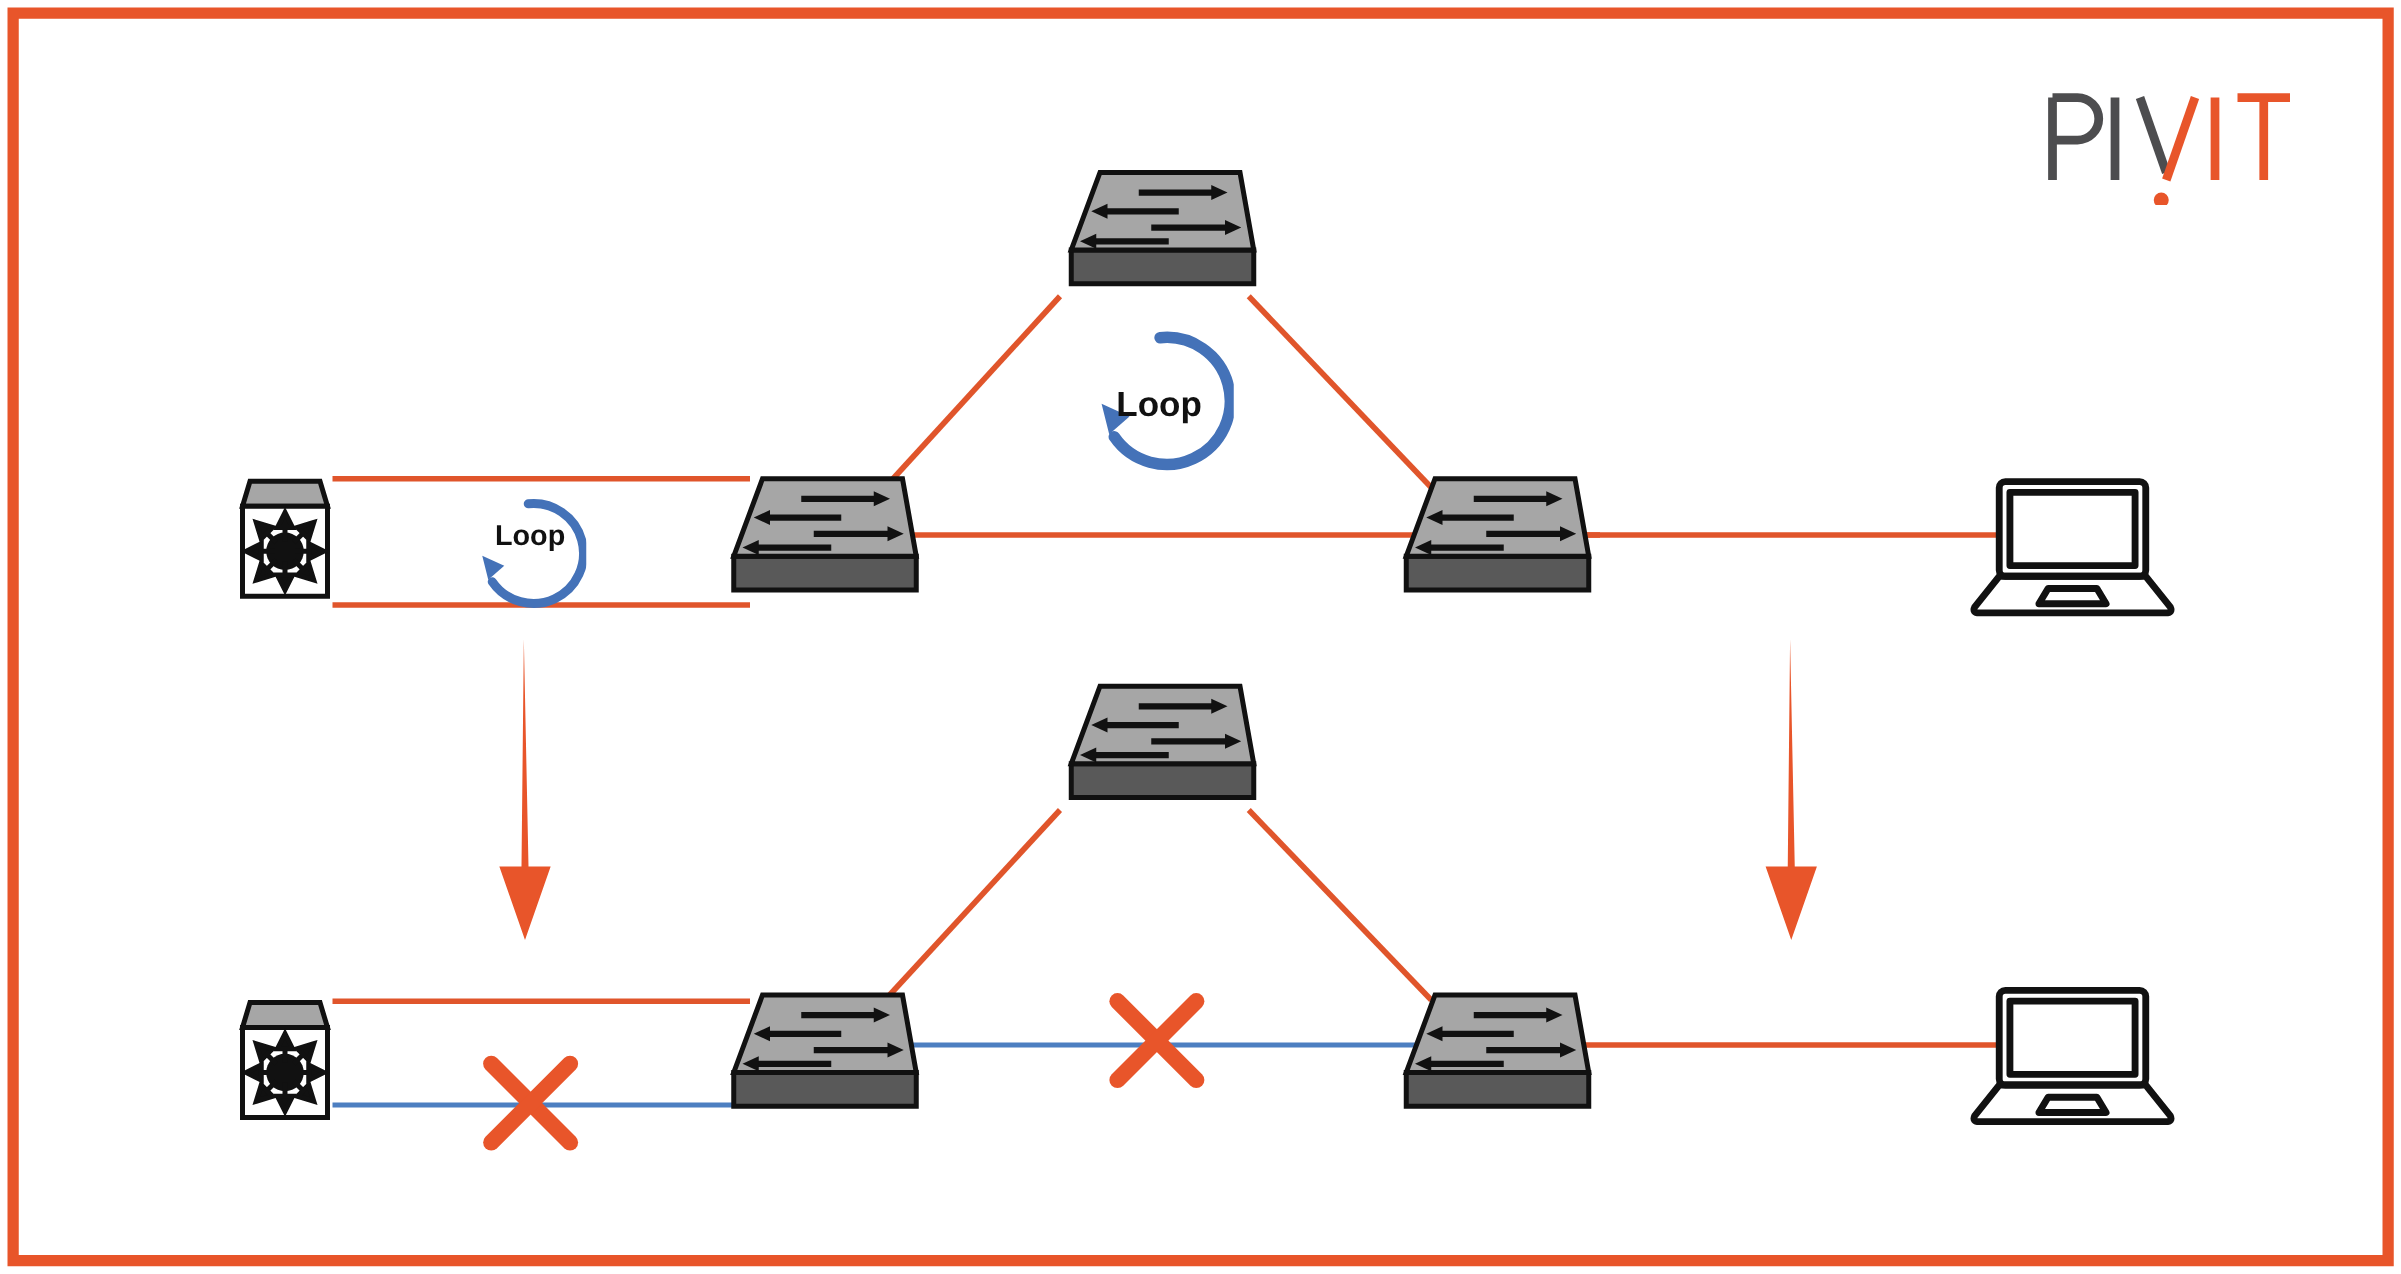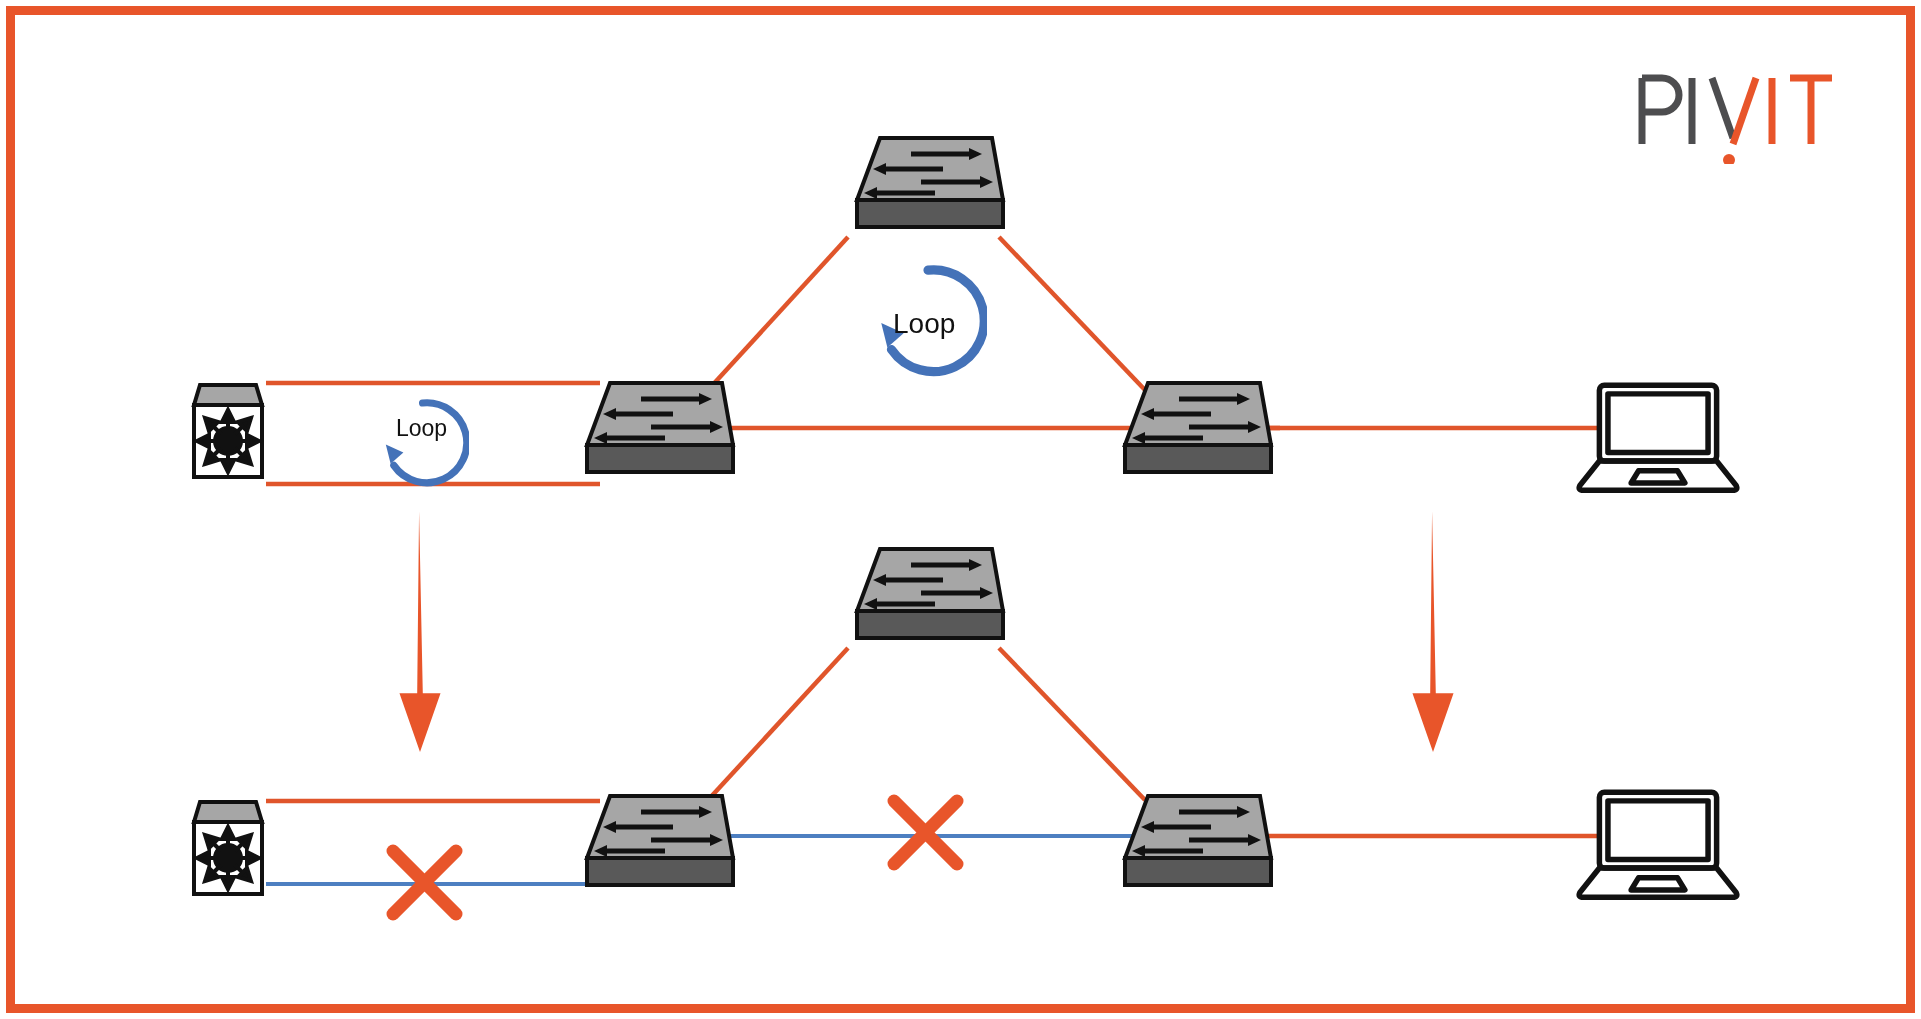--- a/index.html
+++ b/index.html
@@ -28,21 +28,21 @@
     width: 1921px; height: 1019px;
   }
   #logo {
     position: absolute;
     left: 1636px; top: 64px;
     width: 200px; height: 100px;
   }
   .loop-label {
     position: absolute;
     font-family: "Liberation Sans", sans-serif;
-    font-weight: normal;
+    font-weight: bold;
     color: #111111;
     white-space: nowrap;
     letter-spacing: 0px;
   }
   #loop-label-left  { left: 396px; top: 415px; font-size: 23px; }
   #loop-label-top   { left: 893px; top: 308px; font-size: 28px; }
 </style>
 </head>
 <body>
 

